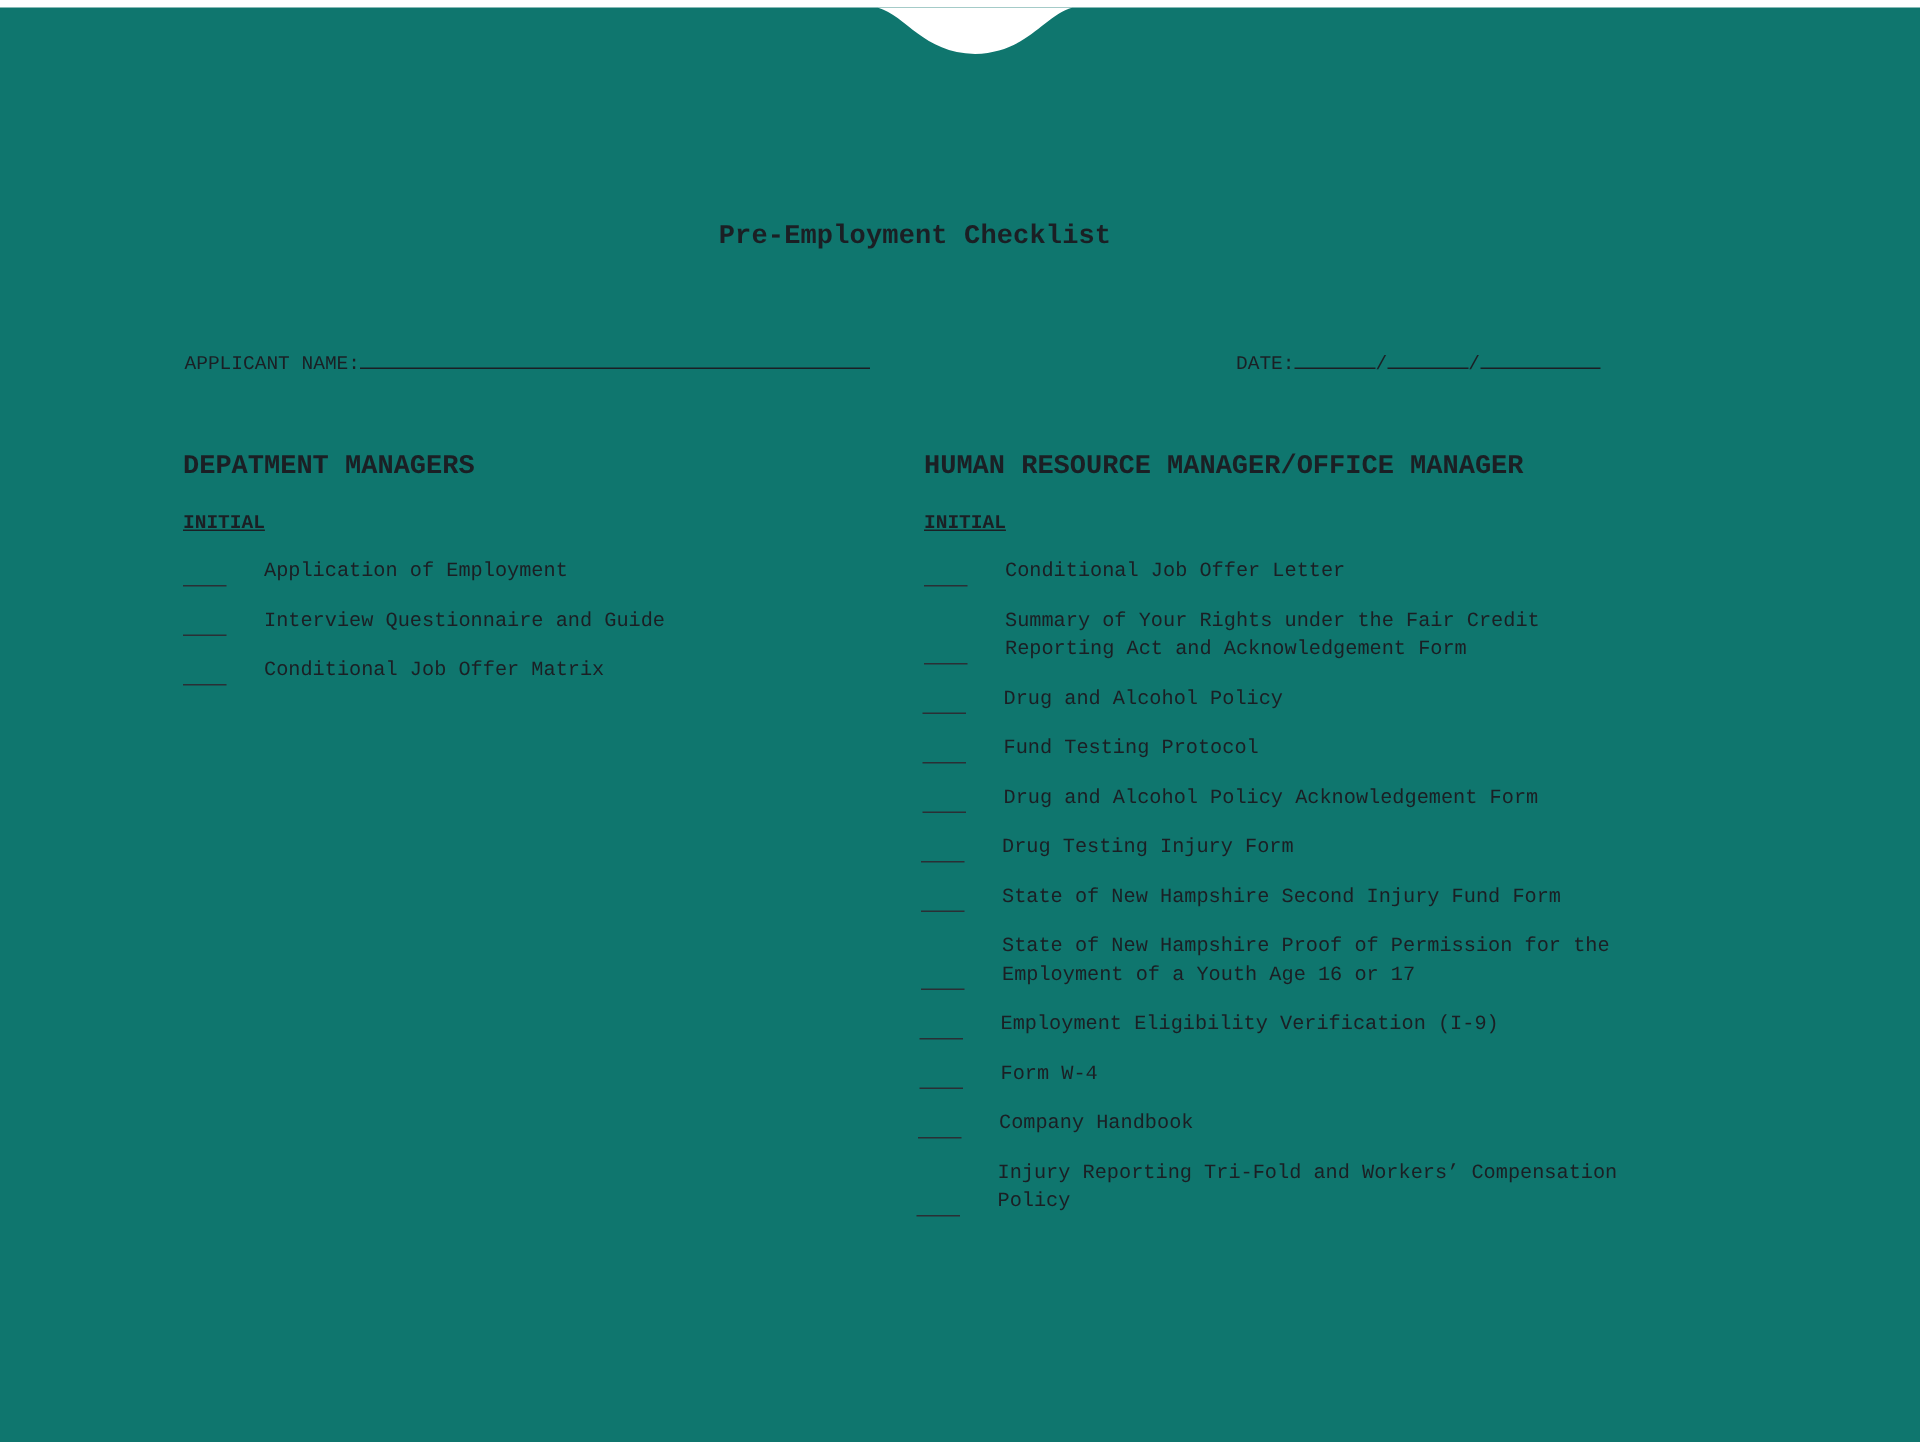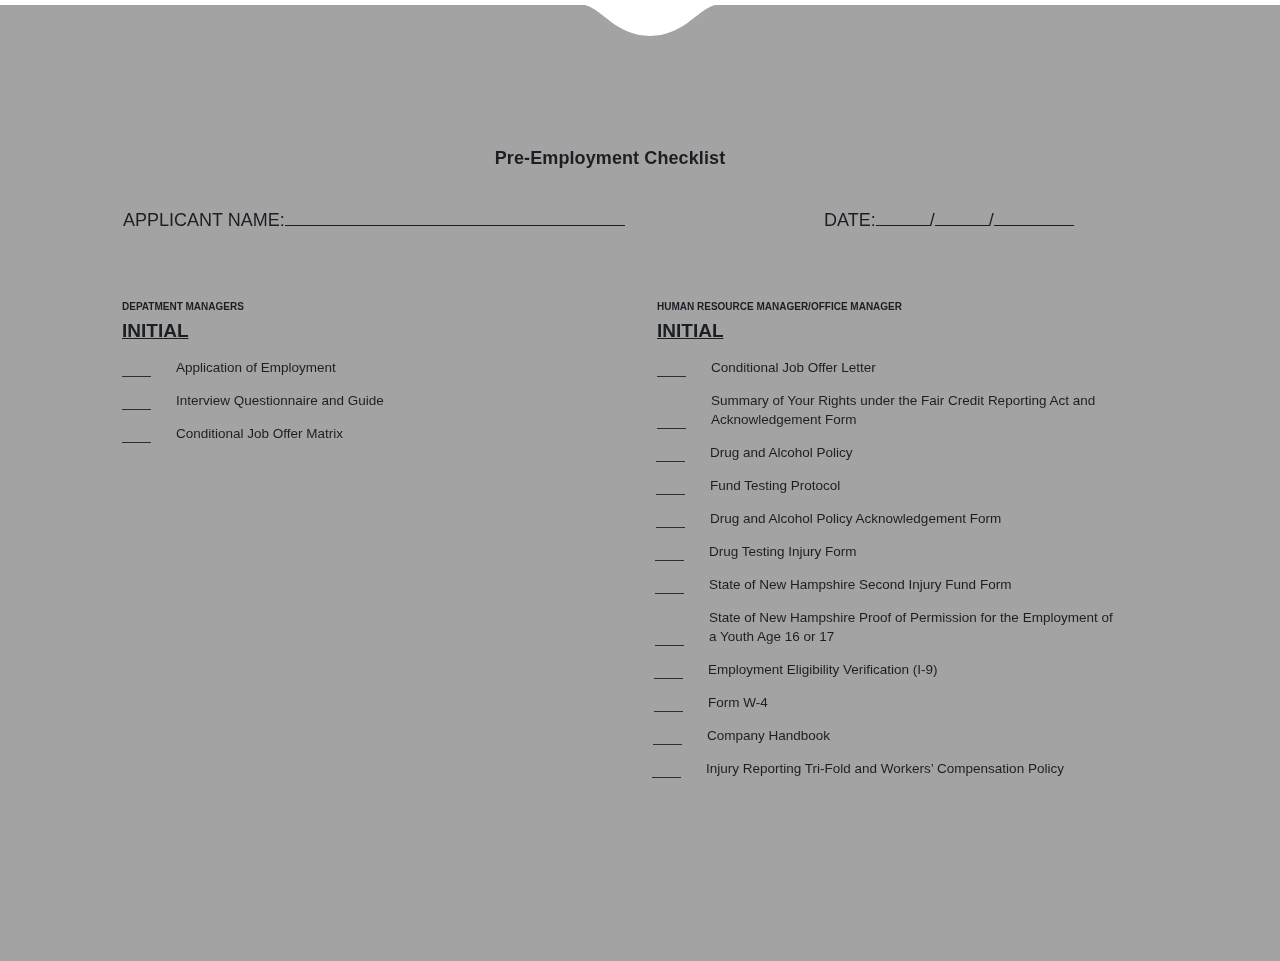--- a/index.html
+++ b/index.html
@@ -9,22 +9,22 @@
       height: 961px;
       background: #ffffff;
       overflow: hidden;
     }
     .folder {
       position: absolute;
       left: 0;
       top: 5px;
       width: 1280px;
       height: 956px;
-      background: #a3a3a3;
-      font-family: Liberation Sans, sans-serif;
+      background: #0f766e;
+      font-family: Liberation Mono, monospace;
       color: #1b1f24;
     }
     .notch {
       position: absolute;
       left: 585px;
       top: 0;
       width: 130px;
       height: 32px;
     }
     .title {
@@ -32,46 +32,46 @@
       left: 0;
       width: 1220px;
       top: 143px;
       text-align: center;
       font-size: 18px;
       font-weight: bold;
       letter-spacing: 0.1px;
     }
     .field-line {
       position: absolute;
-      font-size: 18px;
-      top: 204px;
+      font-size: 13px;
+      top: 224px;
       white-space: nowrap;
     }
     .applicant { left: 123px; }
     .date { left: 824px; }
     .blank {
       display: inline-block;
       border-bottom: 1px solid #1b1f24;
       height: 16px;
       vertical-align: baseline;
     }
     .col {
       position: absolute;
       top: 296px;
     }
     .col-left { left: 122px; width: 480px; }
-    .col-right { left: 652px; width: 470px; }
+    .col-right { left: 611px; width: 470px; }
     .col-heading {
-      font-size: 10px;
+      font-size: 18px;
       font-weight: bold;
-      margin: 0 0 8px 0;
+      margin: 0 0 20px 0;
       white-space: nowrap;
     }
     .initial-label {
-      font-size: 19px;
+      font-size: 13px;
       font-weight: bold;
       text-decoration: underline;
       margin: 0 0 16px 0;
     }
     .item {
       display: flex;
       align-items: flex-end;
       font-size: 13.5px;
       line-height: 19px;
       margin-bottom: 14px;

